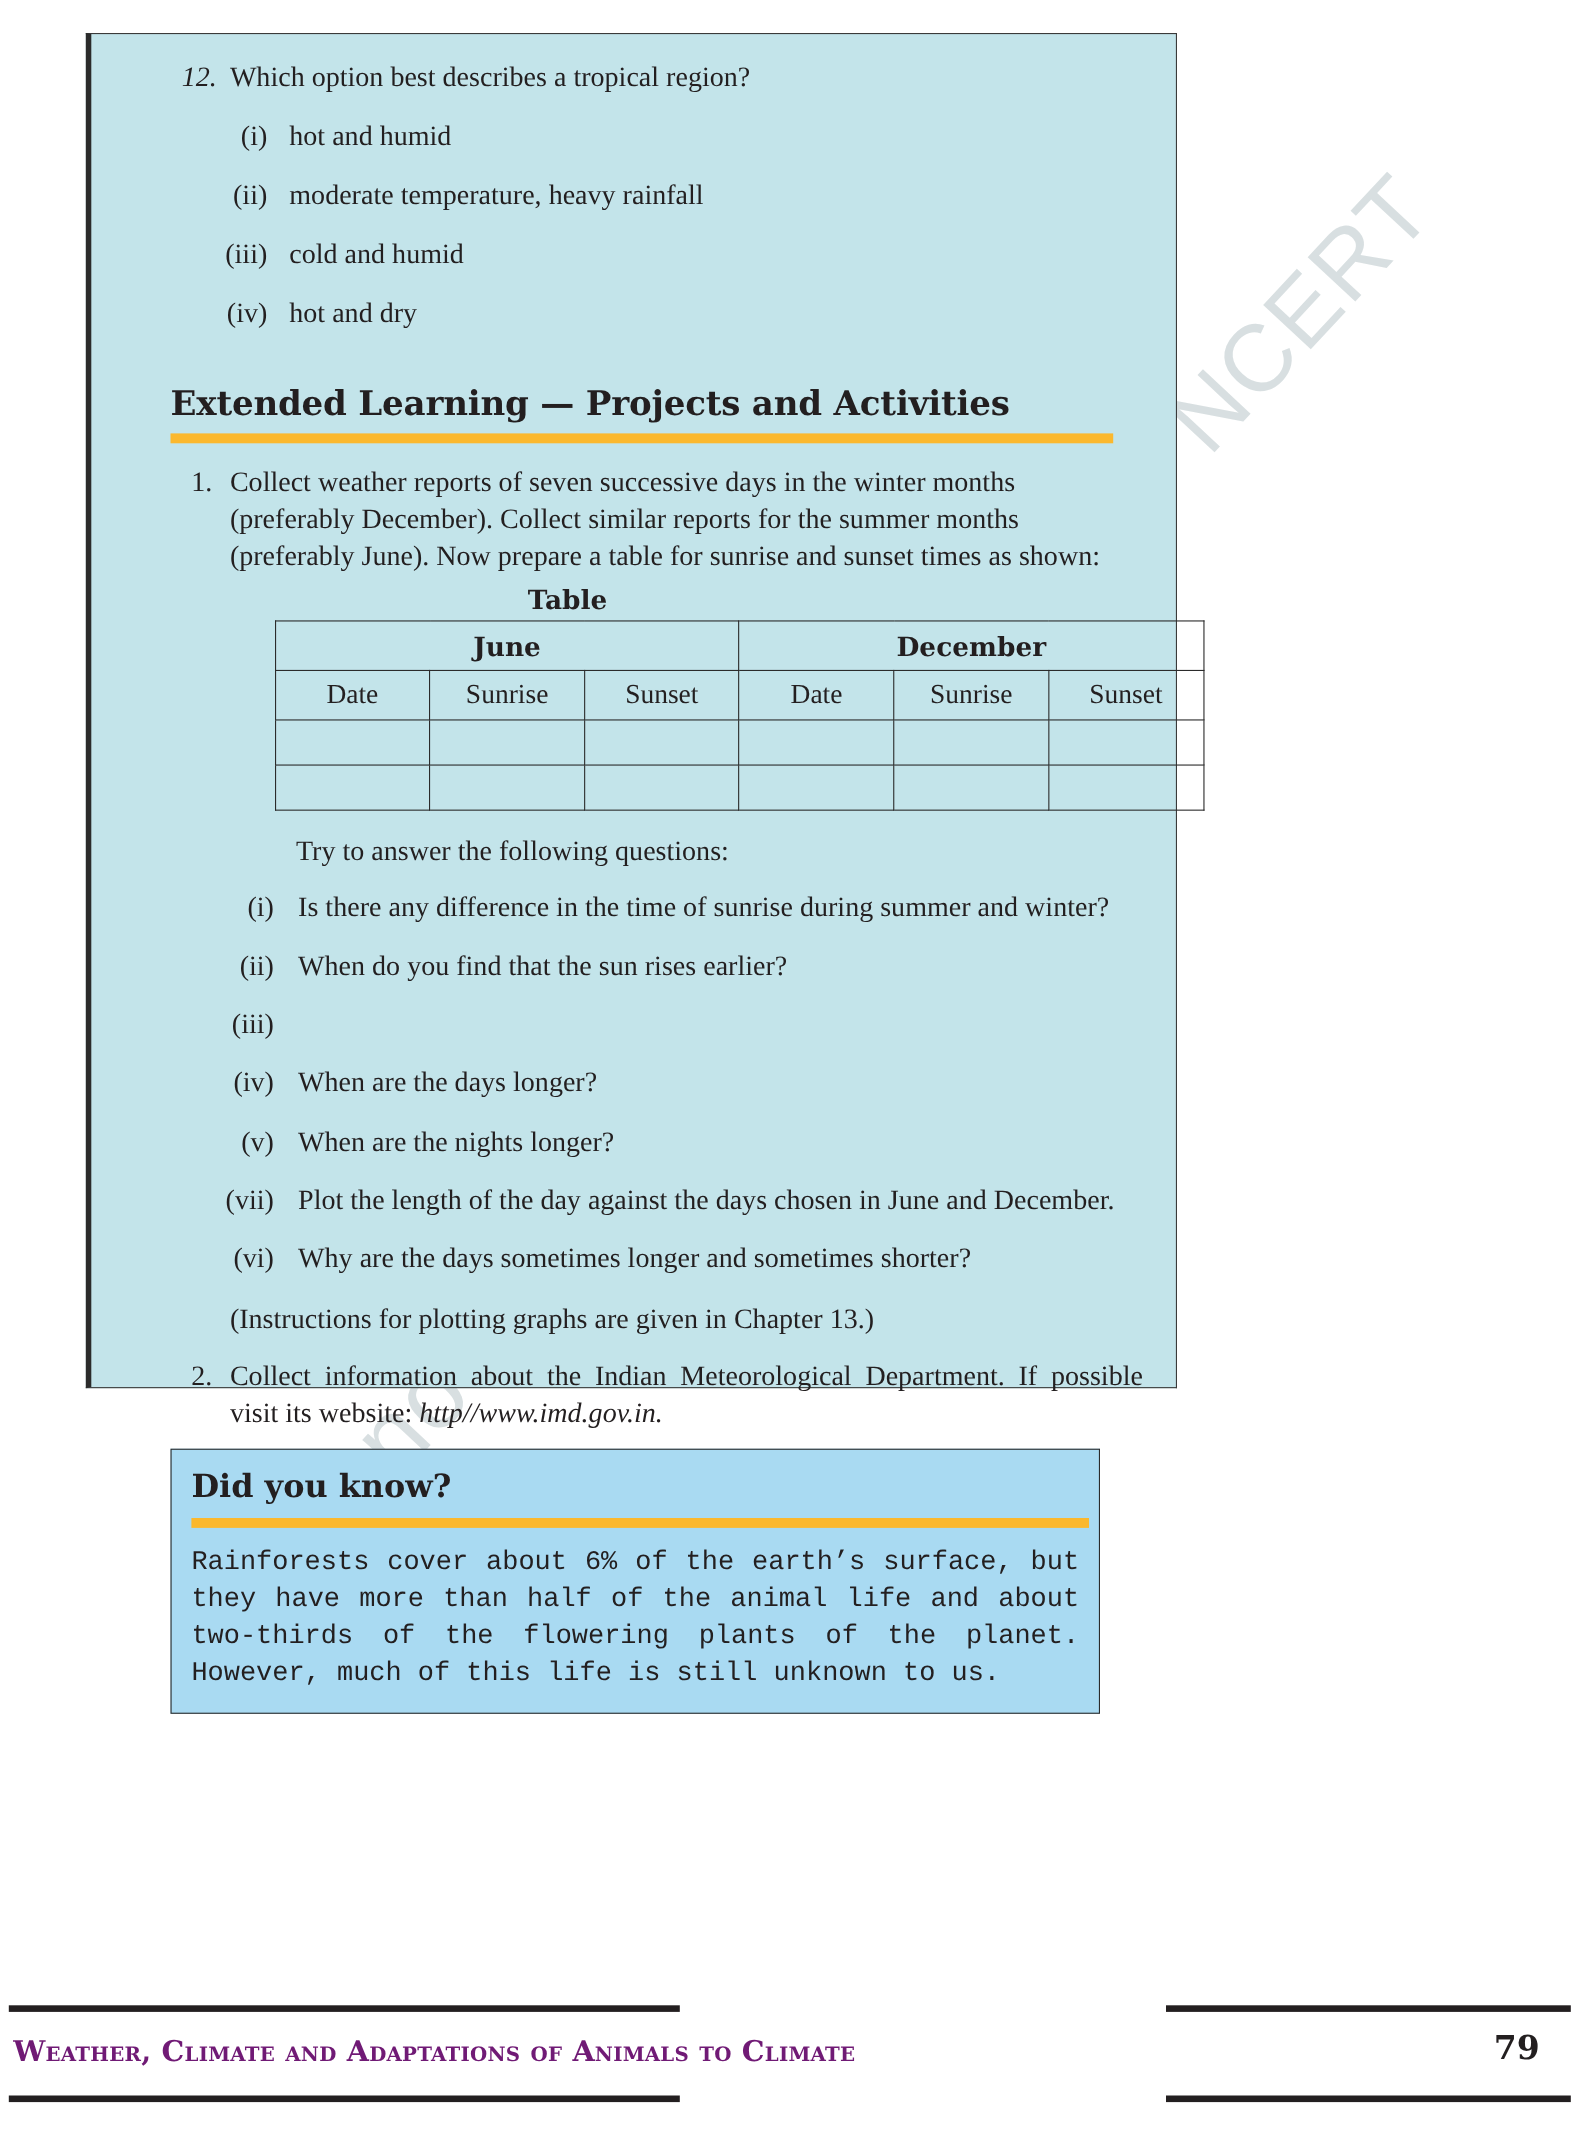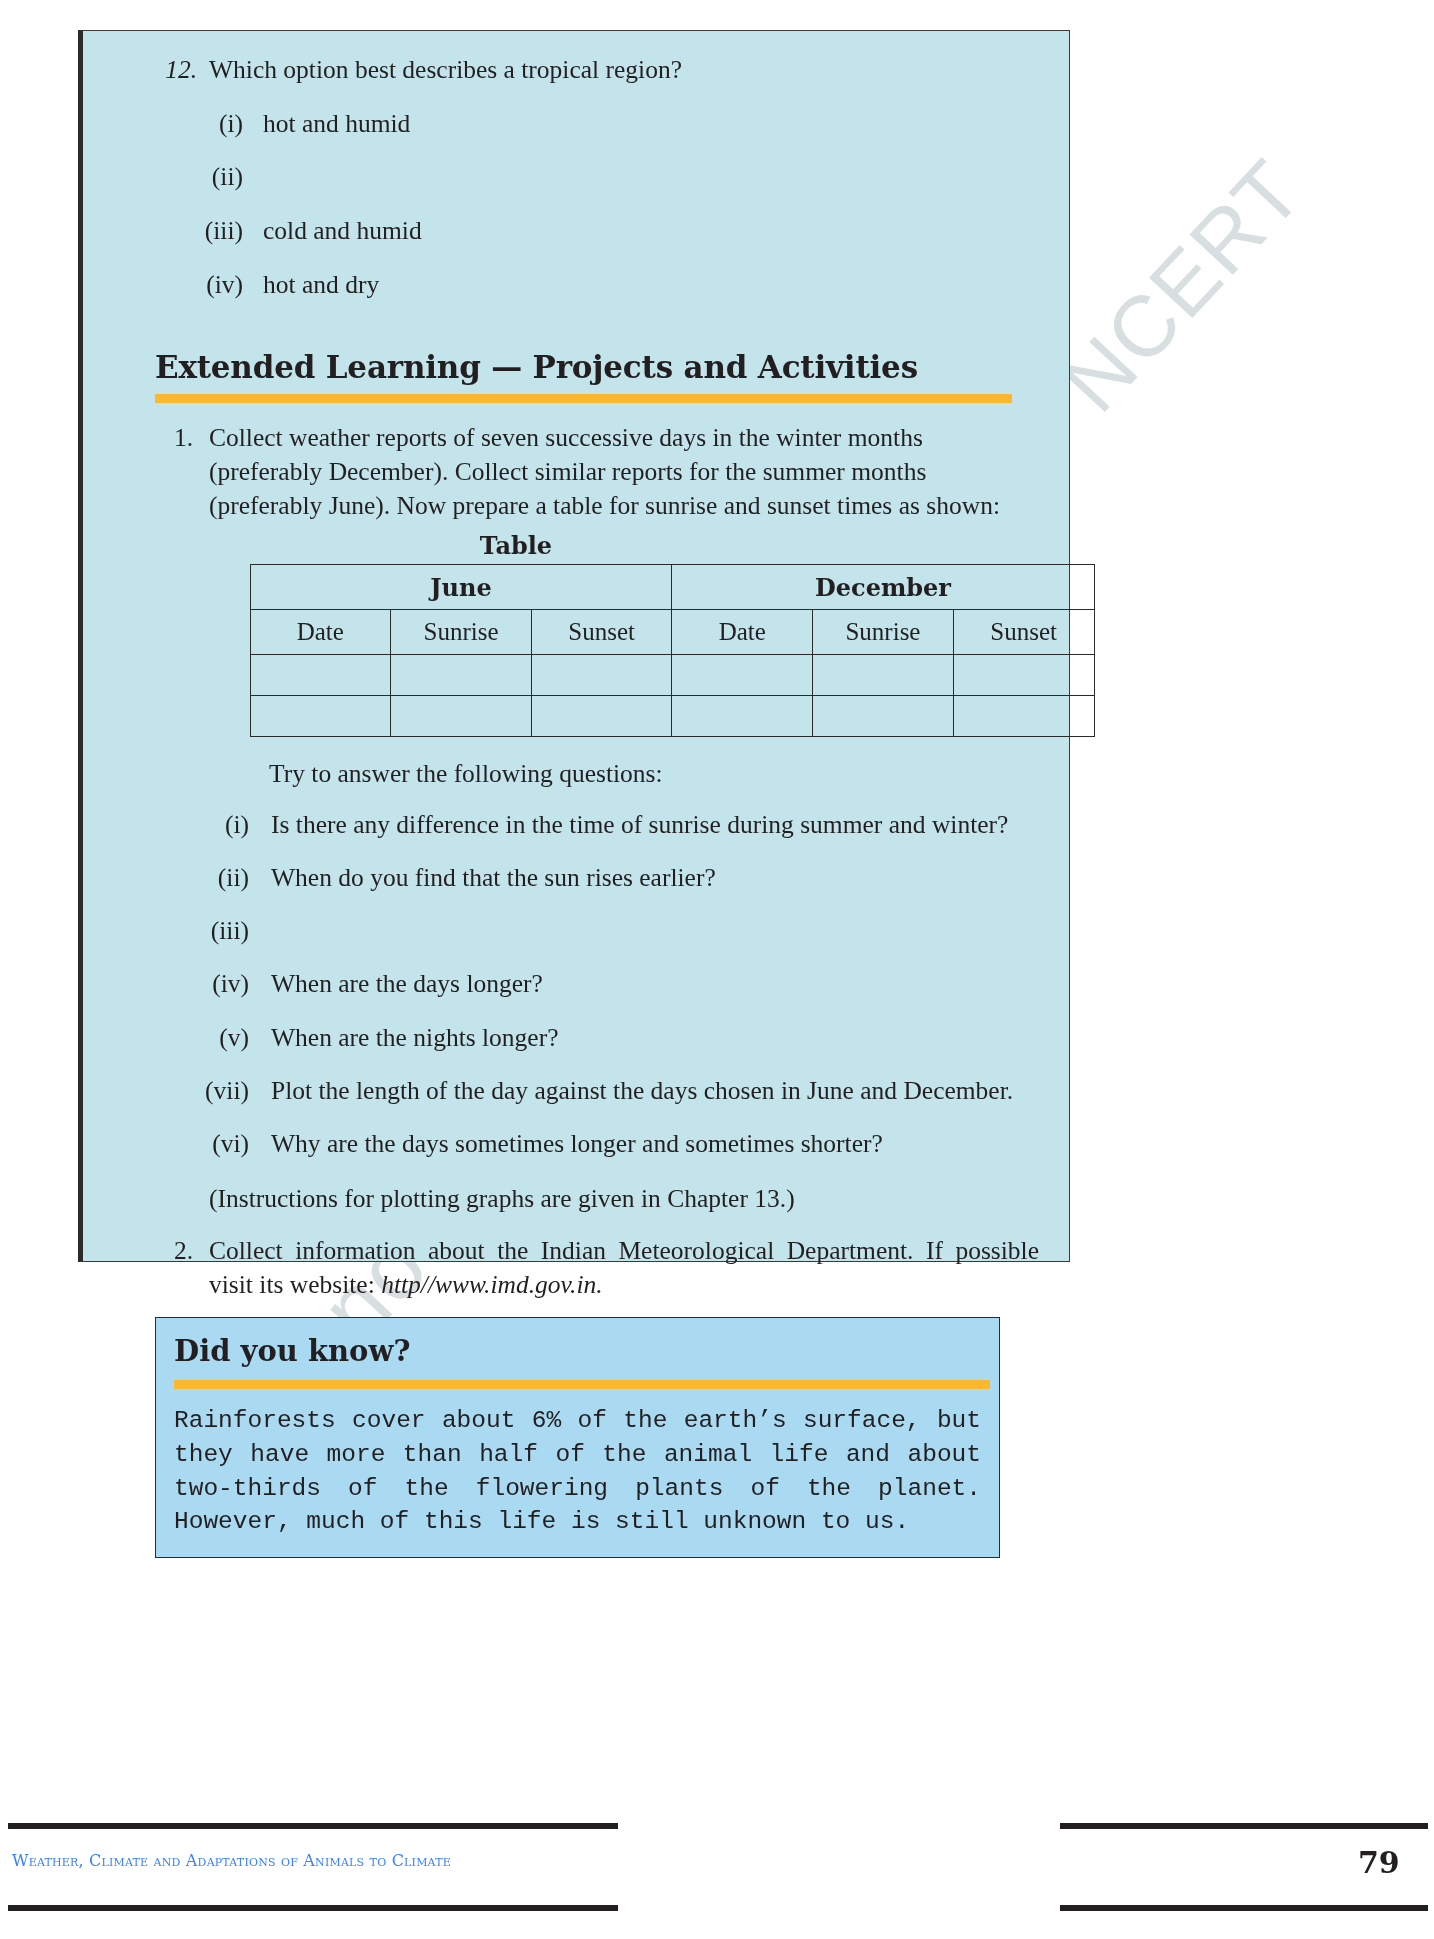--- a/index.html
+++ b/index.html
@@ -292,25 +292,25 @@
     width: 368px;
     height: 6px;
     background: #231f20;
     z-index: 11;
   }
   .foot-title {
     position: absolute;
     left: 12px;
     top: 1851px;
     font-family: "DejaVu Serif", "Liberation Serif", serif;
-    font-weight: normal;
-    font-size: 16px;
+    font-weight: bold;
+    font-size: 26px;
     font-variant: small-caps;
     letter-spacing: 0.2px;
-    color: #3b82f6;
+    color: #701a75;
     z-index: 11;
     white-space: nowrap;
   }
   .foot-page {
     position: absolute;
     left: 1358px;
     top: 1845px;
     font-family: "DejaVu Serif", "Liberation Serif", serif;
     font-weight: bold;
     font-size: 30px;
@@ -336,20 +336,21 @@
           <div class="q-num">12.</div>
           <div class="q-text">Which option best describes a tropical region?</div>
         </div>
 
         <div class="opt-row">
           <div class="opt-num">(i)</div>
           <div class="opt-text">hot and humid</div>
         </div>
         <div class="opt-row">
           <div class="opt-num">(ii)</div>
+          <div class="opt-text">moderate temperature, heavy rainfall</div>
         </div>
         <div class="opt-row">
           <div class="opt-num">(iii)</div>
           <div class="opt-text">cold and humid</div>
         </div>
         <div class="opt-row">
           <div class="opt-num">(iv)</div>
           <div class="opt-text">hot and dry</div>
         </div>
       </div>

